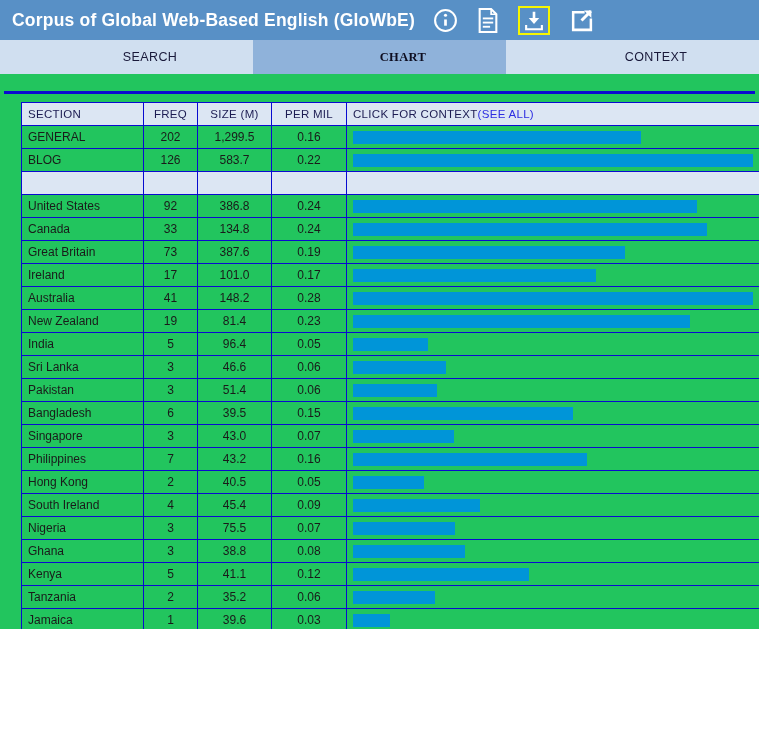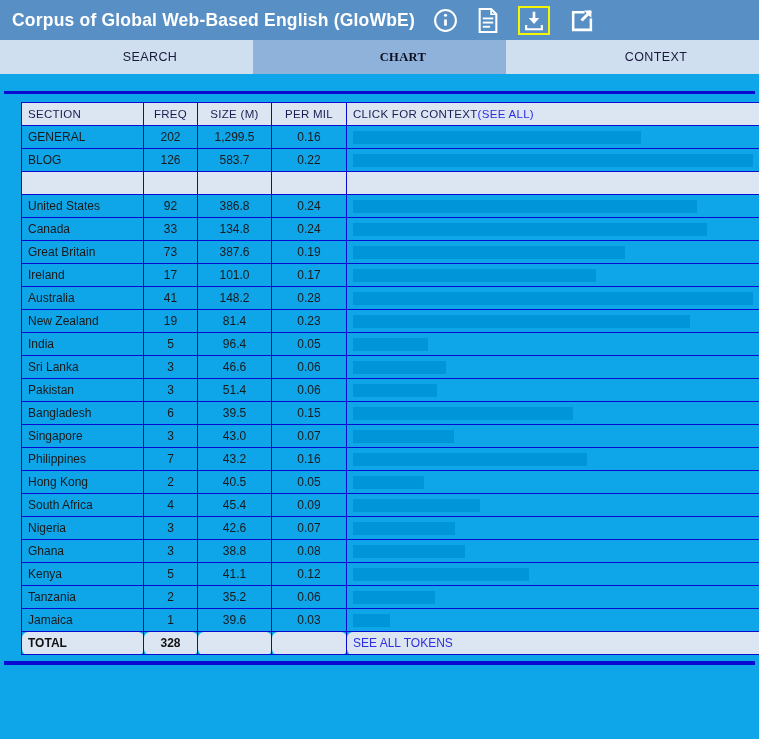--- a/index.html
+++ b/index.html
@@ -1,18 +1,18 @@
 <!DOCTYPE html>
 <html><head>
 <meta charset="utf-8">
 <style>
   * { box-sizing: border-box; }
   html,body { margin:0; padding:0; background:#fff; }
   body { font-family:"Liberation Sans", sans-serif; }
-  .app { width:759px; height:739px; background:#0ea5e9; overflow:hidden; position:relative; }
+  .app { width:759px; height:629px; background:#22c55e; overflow:hidden; position:relative; }
 
   
   .app-header { height:40px; background:#5890c6; display:flex; align-items:center; padding:0 12px; }
   .app-title { margin:0; color:#fff; font-size:17.5px; font-weight:bold; letter-spacing:0.2px; white-space:nowrap; }
   .header-icons { display:flex; align-items:center; gap:19px; margin-left:18px; }
   .hicon { display:inline-flex; align-items:center; justify-content:center; cursor:pointer; }
   .hicon svg { display:block; }
   .dl-wrap { border:2px solid #f6f600; padding:2px 4px; }
 
   
@@ -253,32 +253,32 @@
         <tr>
           <td class="label">Hong Kong</td>
           <td class="num">2</td>
           <td class="num">40.5</td>
           <td class="num">0.05</td>
           <td class="barcell">
             <div class="bar" style="width: 71px;"></div>
           </td>
         </tr>
         <tr>
-          <td class="label">South Africa</td>
+          <td class="label">South Ireland</td>
           <td class="num">4</td>
           <td class="num">45.4</td>
           <td class="num">0.09</td>
           <td class="barcell">
             <div class="bar" style="width: 127px;"></div>
           </td>
         </tr>
         <tr>
           <td class="label">Nigeria</td>
           <td class="num">3</td>
-          <td class="num">42.6</td>
+          <td class="num">75.5</td>
           <td class="num">0.07</td>
           <td class="barcell">
             <div class="bar" style="width: 102px;"></div>
           </td>
         </tr>
         <tr>
           <td class="label">Ghana</td>
           <td class="num">3</td>
           <td class="num">38.8</td>
           <td class="num">0.08</td>

